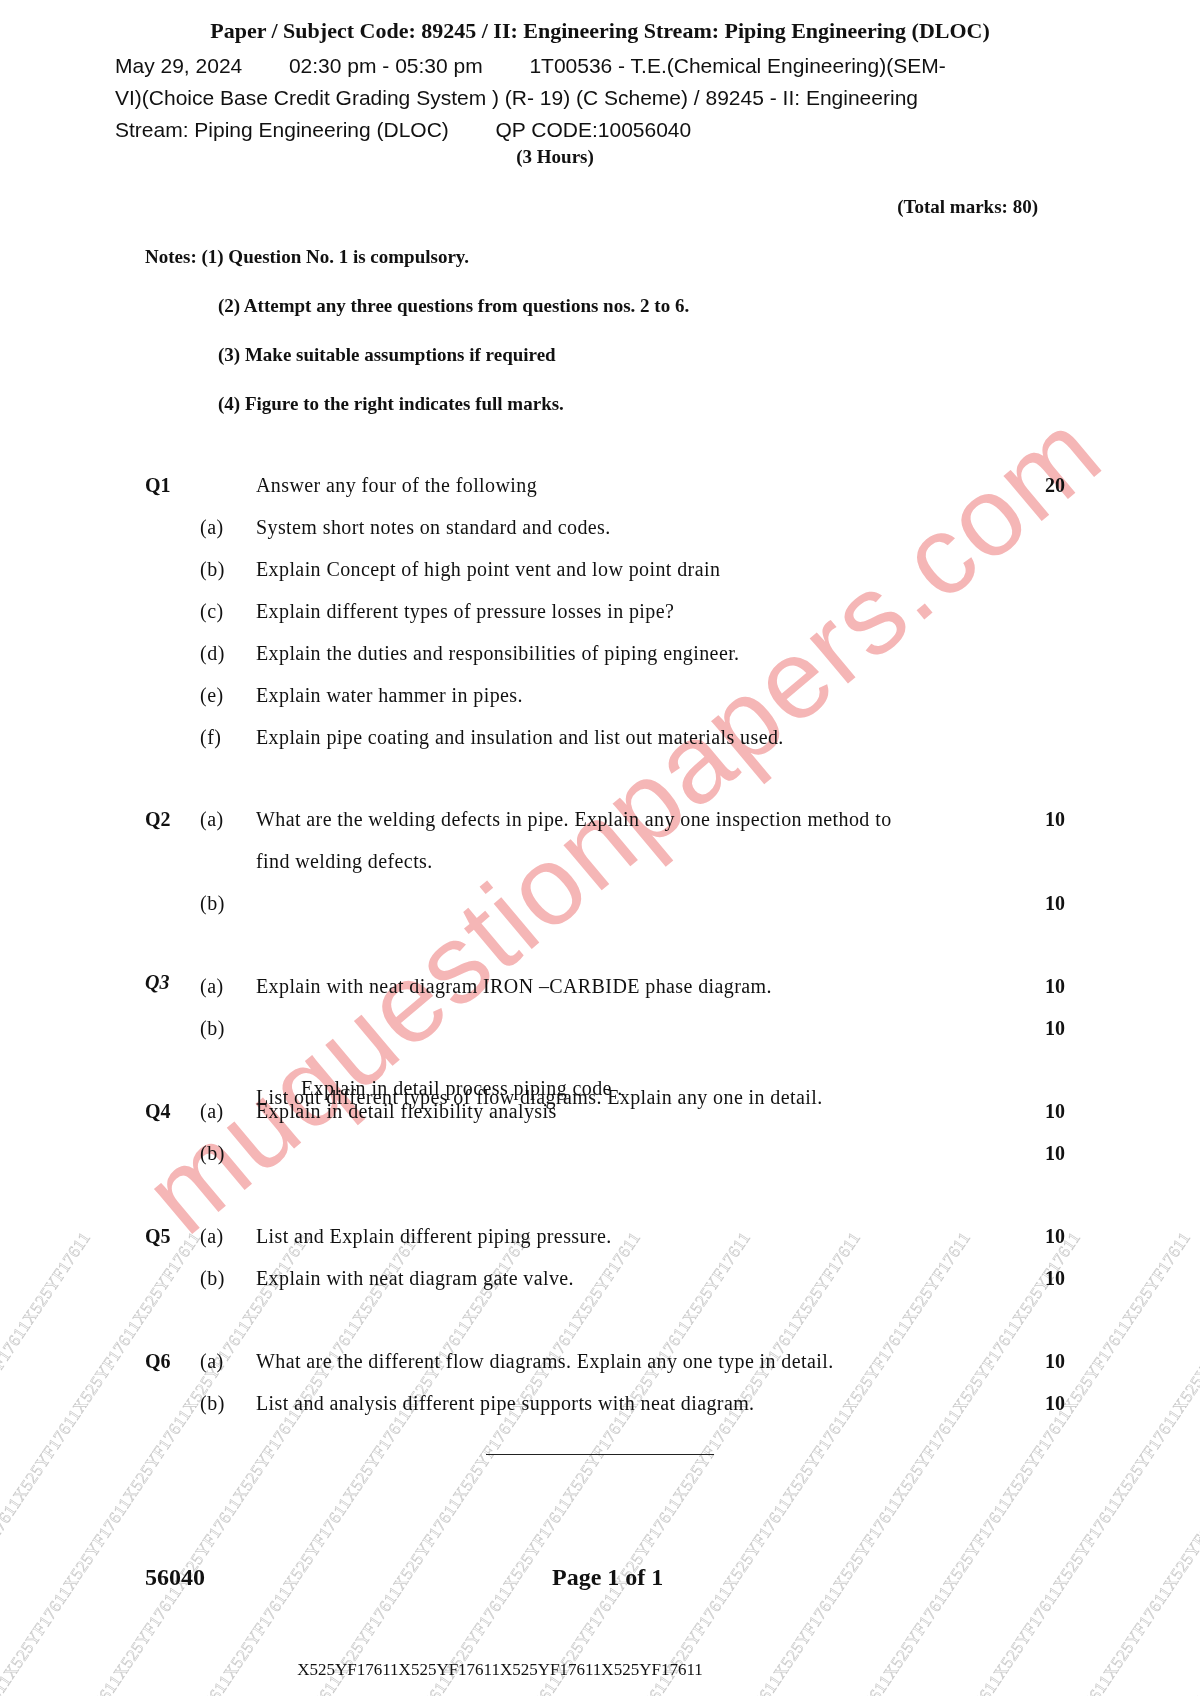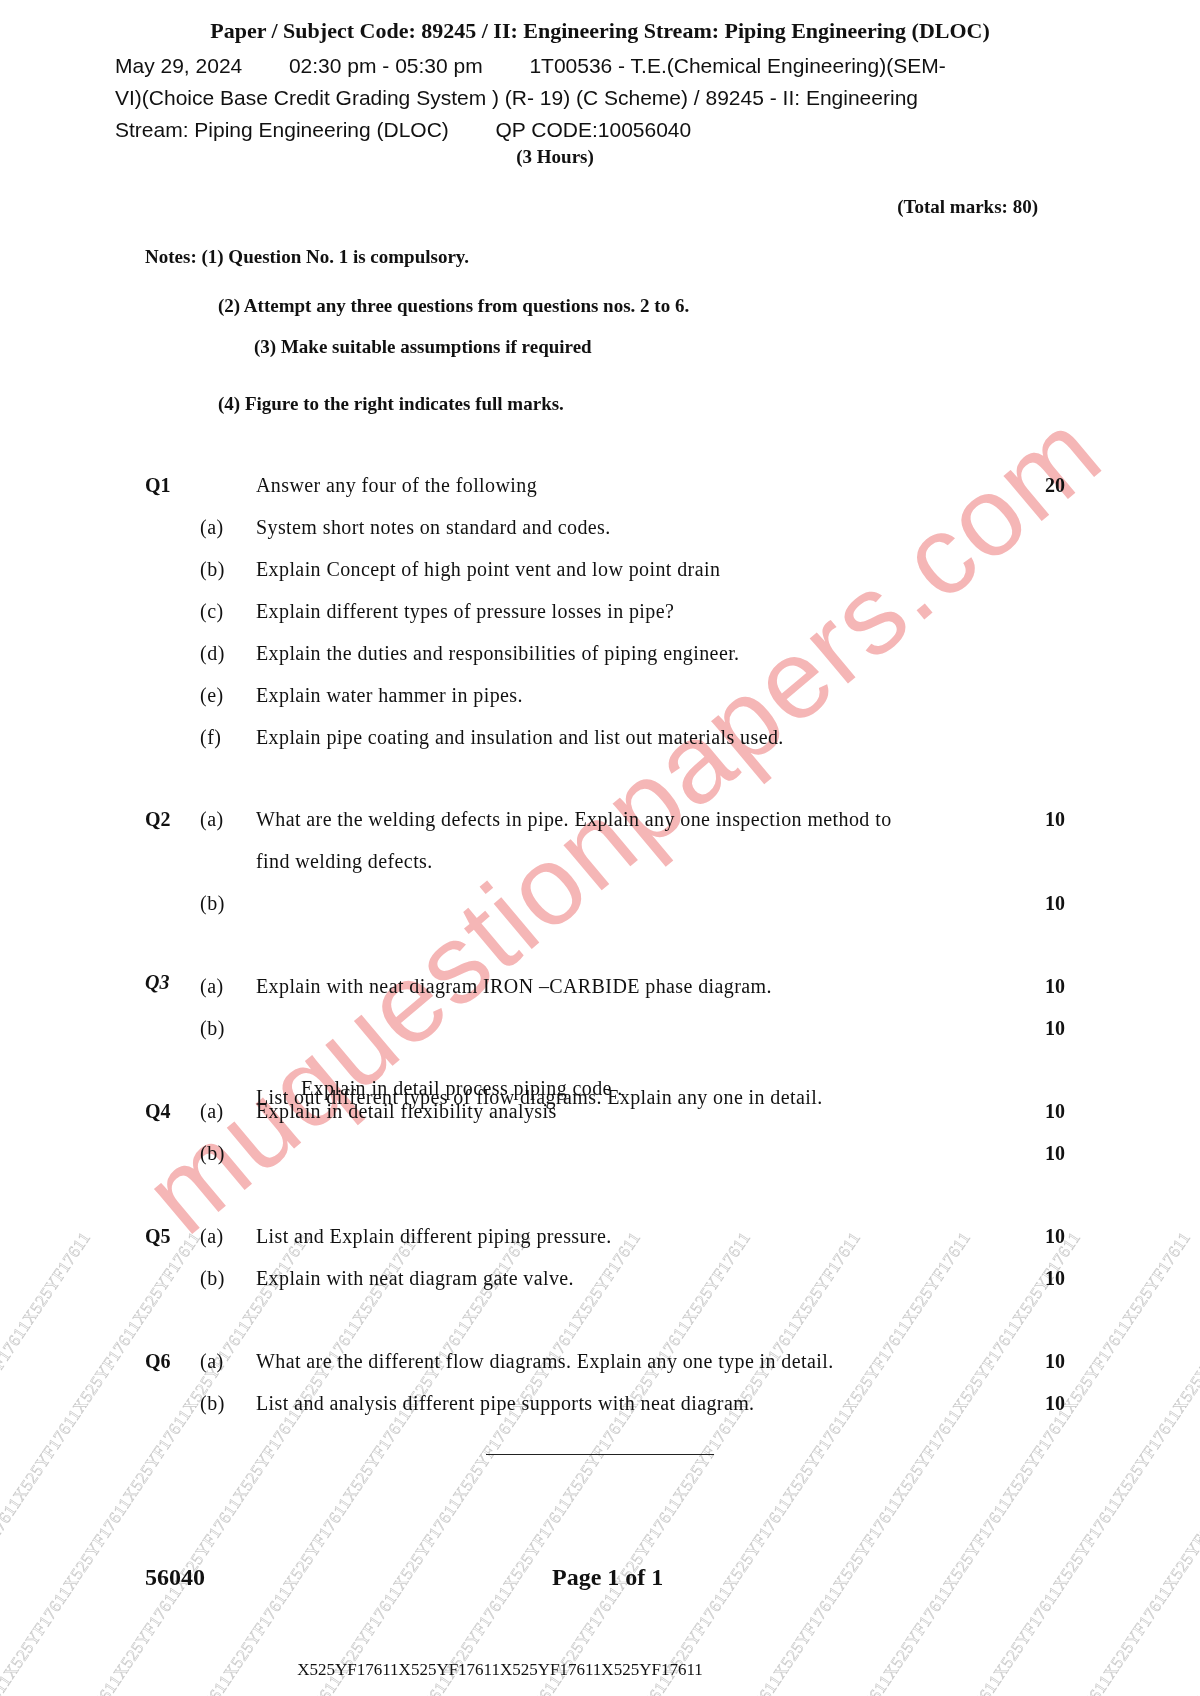--- a/index.html
+++ b/index.html
@@ -72,21 +72,21 @@
     <div><span>Stream: Piping Engineering (DLOC)        QP CODE:10056040</span></div>
   </div>
   <div class="hours">(3 Hours)</div>
   <div class="total">(Total marks: 80)</div>
 
   <div class="note" style="left:145px;top:246px;">
     <span>Notes:</span>
     <span>(1) Question No. 1 is compulsory.</span>
   </div>
   <div class="note" style="left:218px;top:295px;">(2) Attempt any three questions from questions nos. 2 to 6.</div>
-  <div class="note" style="left:218px;top:336px;margin-left:36px;">(3) Make suitable assumptions if required</div>
+  <div class="note" style="left:218px;top:344px;">(3) Make suitable assumptions if required</div>
   <div class="note" style="left:218px;top:393px;">(4) Figure to the right indicates full marks.</div>
 
   <div class="q-label" style="top:474px;">Q1</div>
   <div class="q-text" style="top:474px;">Answer any four of the following</div>
   <div class="marks" style="top:474px;">20</div>
 
   <div class="sub-label" style="top:516px;">(a)</div>
   <div class="q-text" style="top:516px;">System short notes on standard and codes.</div>
   <div class="sub-label" style="top:558px;">(b)</div>
   <div class="q-text" style="top:558px;">Explain Concept of high point vent and low point drain</div>

